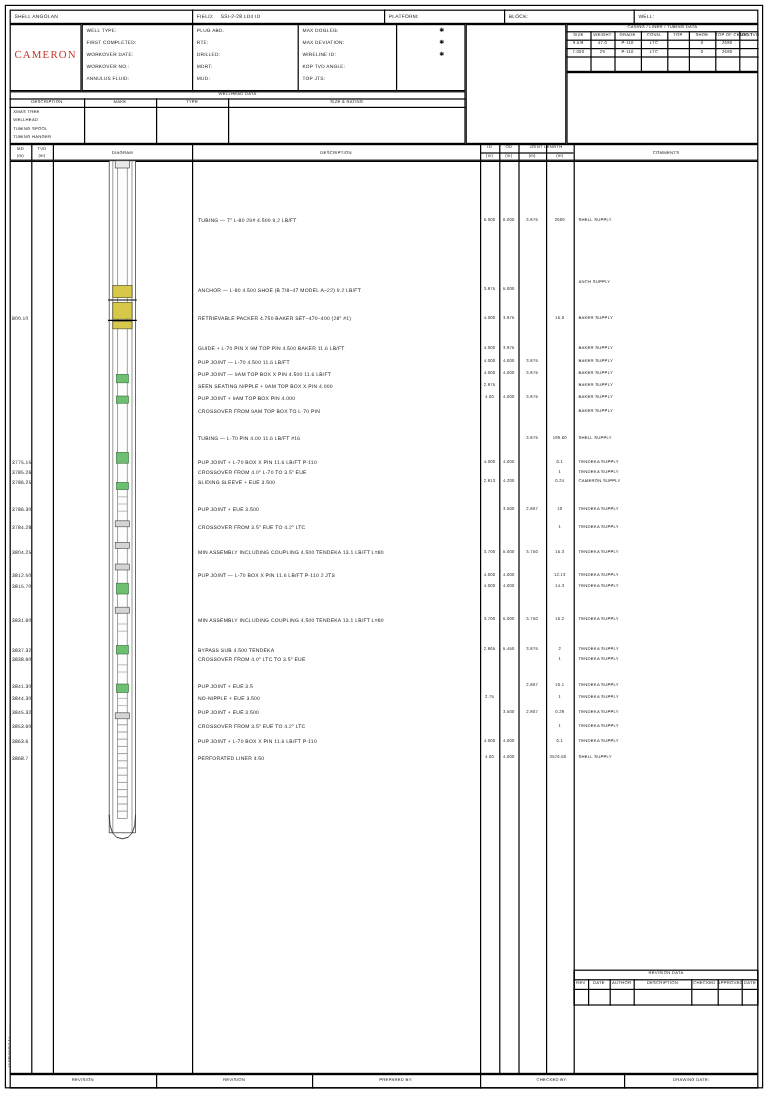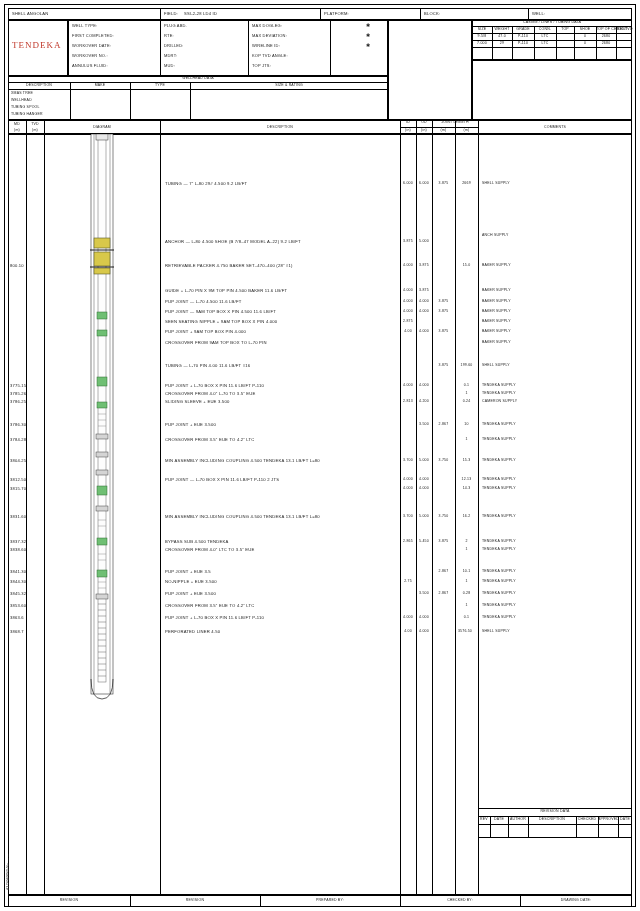--- a/index.html
+++ b/index.html
@@ -33,21 +33,21 @@
   <div class="ln vl" style="left:528px;top:8px;height:12px;"></div>
 
   <div class="tx" style="left:12px;top:12px;">SHELL  ANGOLAN</div>
   <div class="tx" style="left:164px;top:12px;">FIELD:</div>
   <div class="tx" style="left:184px;top:12px;">SSI-2-28 LD4  ID</div>
   <div class="tx" style="left:324px;top:12px;">PLATFORM:</div>
   <div class="tx" style="left:424px;top:12px;">BLOCK:</div>
   <div class="tx" style="left:532px;top:12px;">WELL:</div>
 
   <div class="bx" style="left:8px;top:20px;width:60px;height:56px;"></div>
-  <div class="logo" style="left:12px;top:40px;">TENDEKA</div>
+  <div class="logo" style="left:12px;top:40px;">CAMERON</div>
 
   <div class="bx" style="left:68px;top:20px;width:320px;height:56px;"></div>
   <div class="ln vl" style="left:160px;top:20px;height:56px;"></div>
   <div class="ln vl" style="left:248px;top:20px;height:56px;"></div>
   <div class="ln vl" style="left:330px;top:20px;height:56px;"></div>
 
   <div class="tx hdrlbl" style="left:72px;top:24px;">WELL TYPE:</div>
   <div class="tx hdrlbl" style="left:72px;top:34px;">FIRST COMPLETED:</div>
   <div class="tx hdrlbl" style="left:72px;top:44px;">WORKOVER DATE:</div>
   <div class="tx hdrlbl" style="left:72px;top:54px;">WORKOVER NO.:</div>

